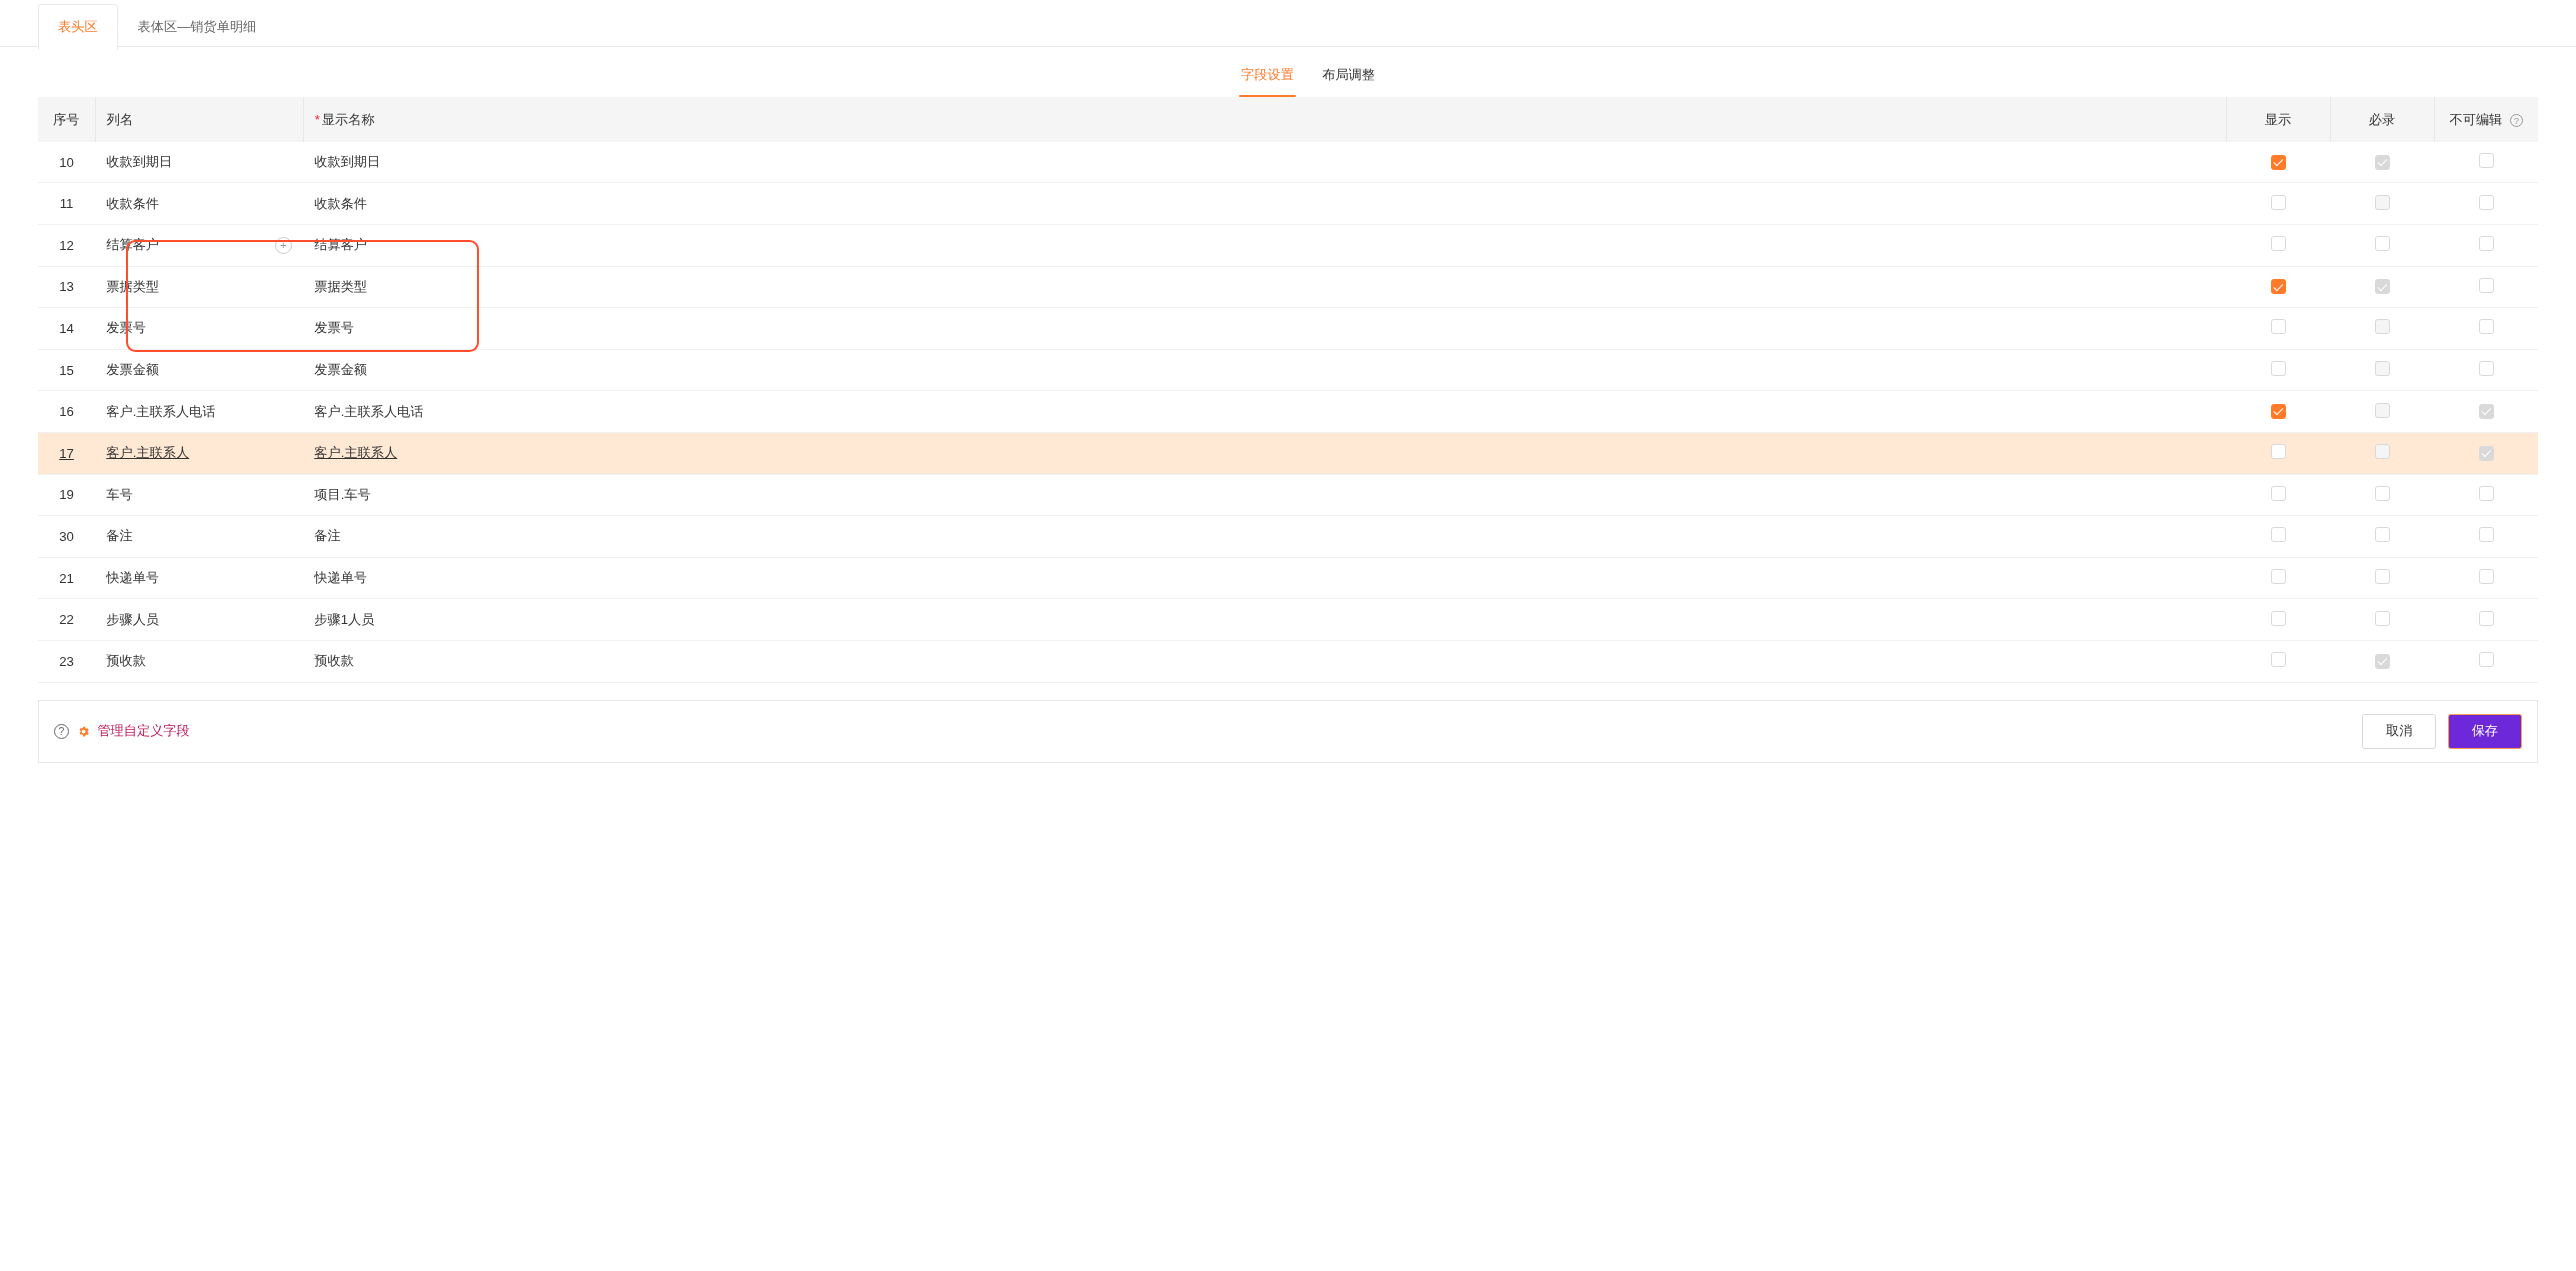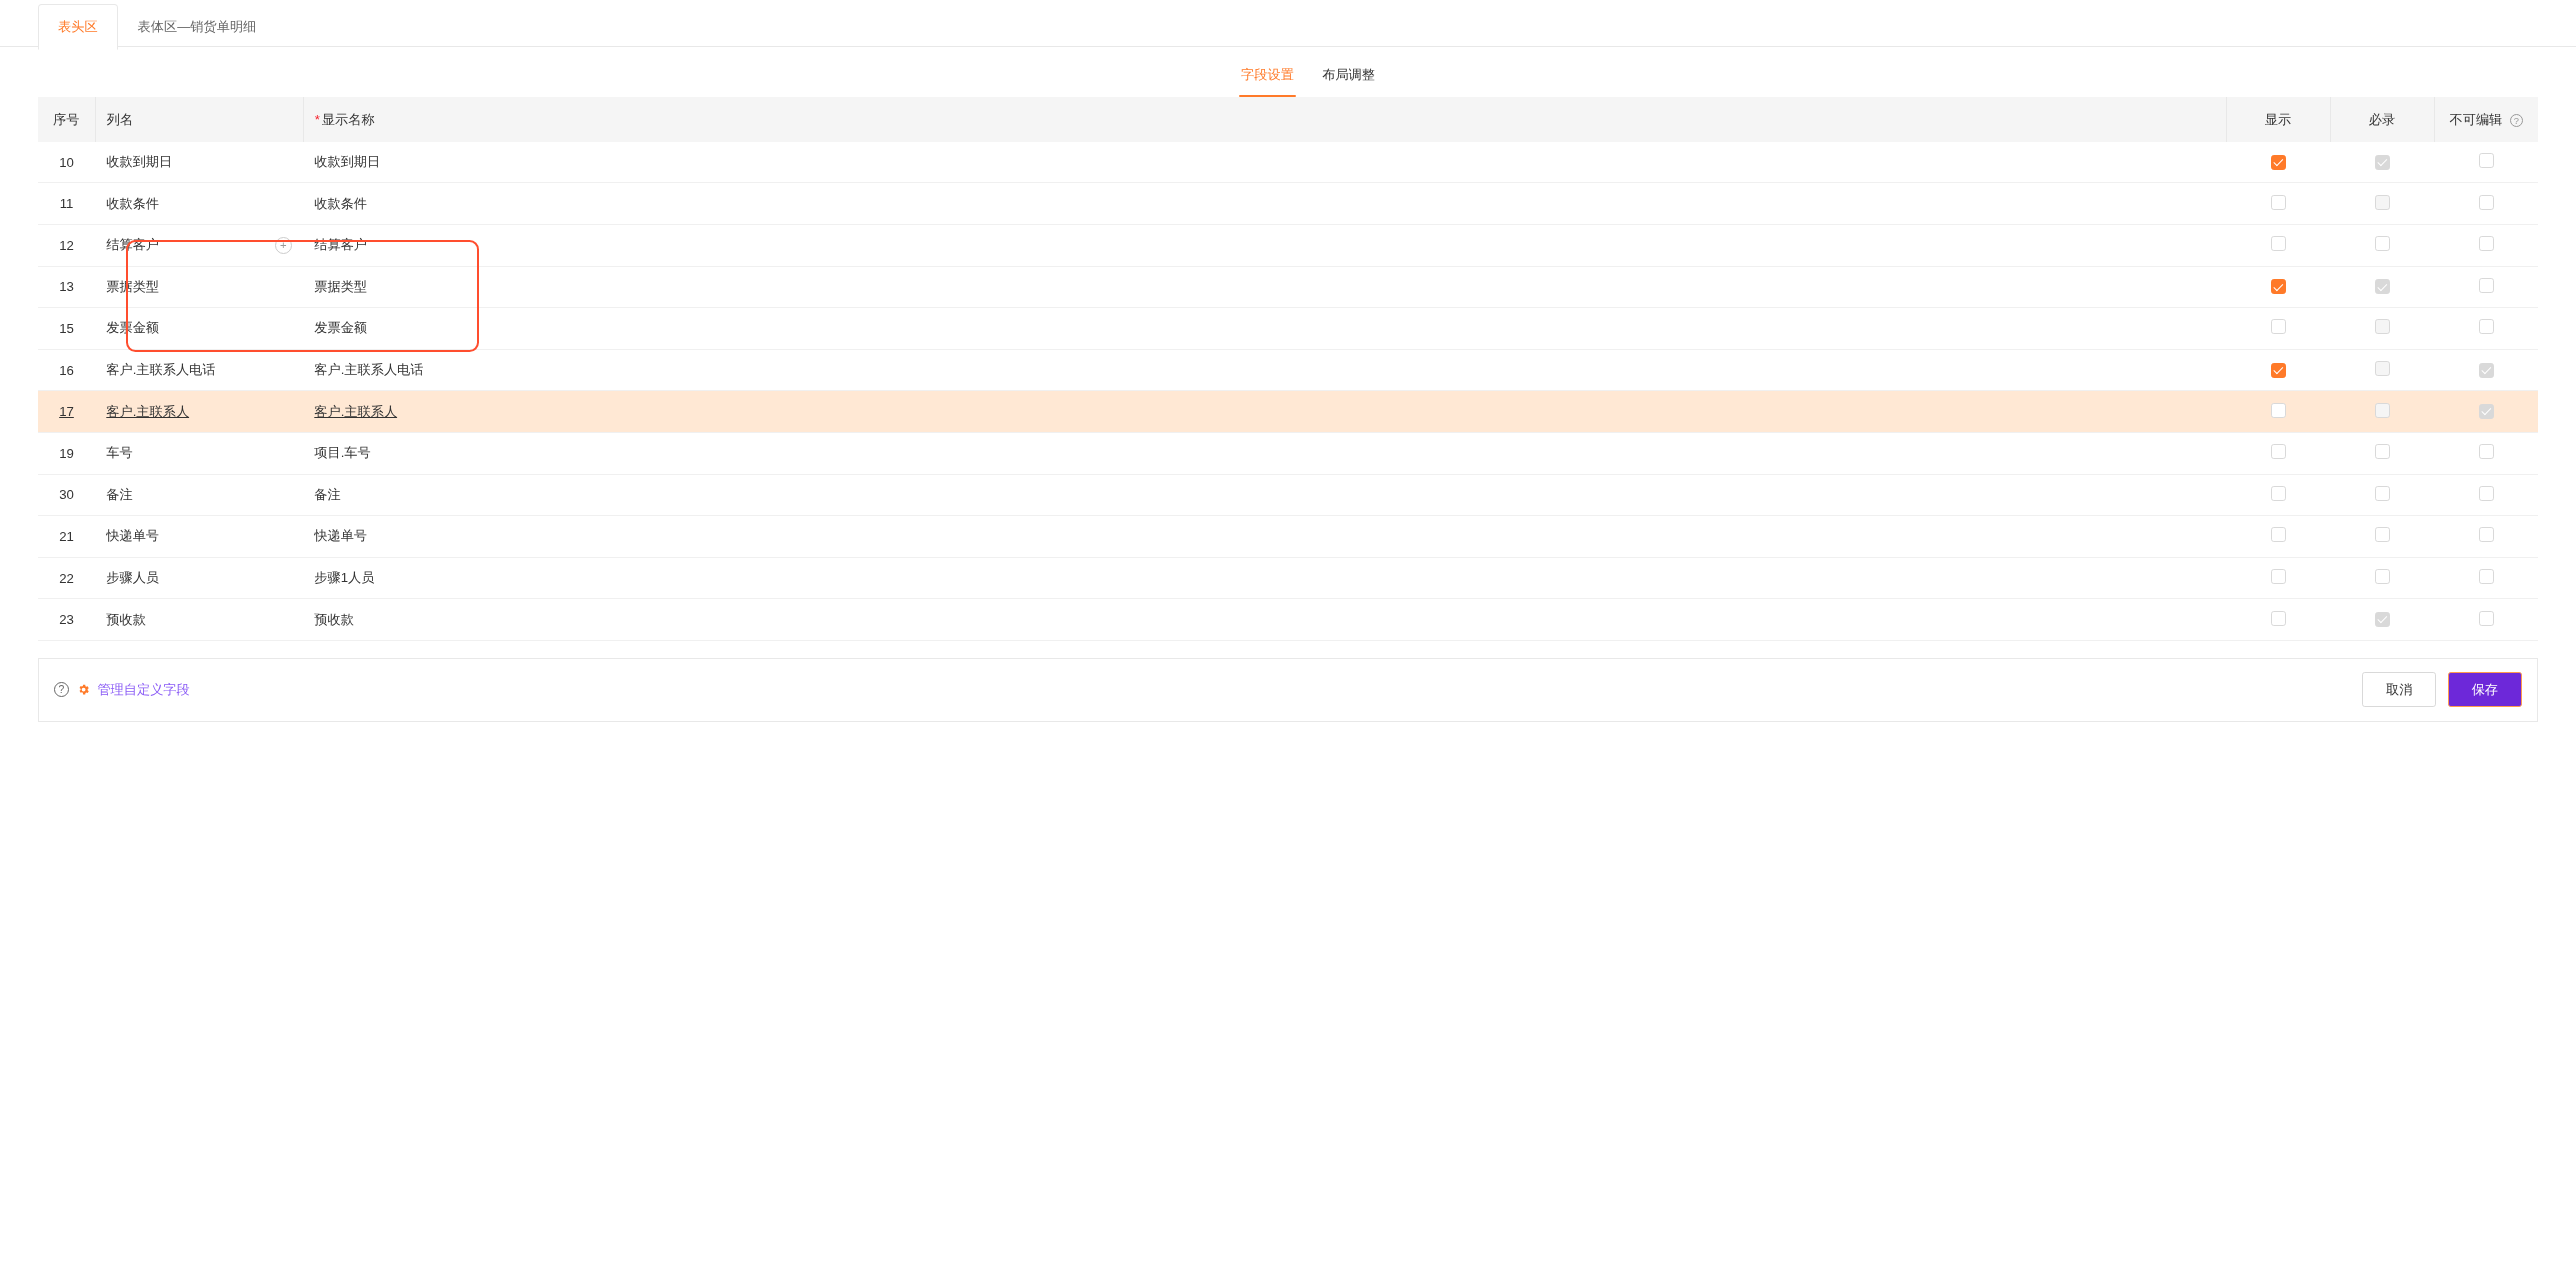--- a/index.html
+++ b/index.html
@@ -253,21 +253,21 @@
     .gear-icon {
       display: inline-flex;
       color: #ff7a29;
     }
     .gear-icon svg {
       width: 13.2px;
       height: 13.2px;
       fill: #ff7a29;
     }
     .custom-field-link {
-      color: #8b5cf6;
+      color: #be185d;
       cursor: pointer;
       font-size: 13.2px;
     }
     .footer-right {
       display: flex;
       gap: 11.3px;
     }
     .btn {
       padding: 7.6px 23px;
       border-radius: 2.8px;
@@ -360,20 +360,32 @@
               <div class="name-cell">
                 <span>票据类型</span>
               </div>
             </td>
             <td class="col-display-name">票据类型</td>
             <td class="col-checkbox" style="text-align: center;"><span class="checkbox checked"></span></td>
             <td class="col-checkbox" style="text-align: center;"><span class="checkbox checked disabled"></span></td>
             <td class="col-checkbox" style="text-align: center;"><span class="checkbox"></span></td>
           </tr>
           <tr>
+            <td class="col-index">14</td>
+            <td class="col-name">
+              <div class="name-cell">
+                <span>发票号</span>
+              </div>
+            </td>
+            <td class="col-display-name">发票号</td>
+            <td class="col-checkbox" style="text-align: center;"><span class="checkbox"></span></td>
+            <td class="col-checkbox" style="text-align: center;"><span class="checkbox disabled"></span></td>
+            <td class="col-checkbox" style="text-align: center;"><span class="checkbox"></span></td>
+          </tr>
+          <tr>
             <td class="col-index">15</td>
             <td class="col-name">
               <div class="name-cell">
                 <span>发票金额</span>
               </div>
             </td>
             <td class="col-display-name">发票金额</td>
             <td class="col-checkbox" style="text-align: center;"><span class="checkbox"></span></td>
             <td class="col-checkbox" style="text-align: center;"><span class="checkbox disabled"></span></td>
             <td class="col-checkbox" style="text-align: center;"><span class="checkbox"></span></td>

